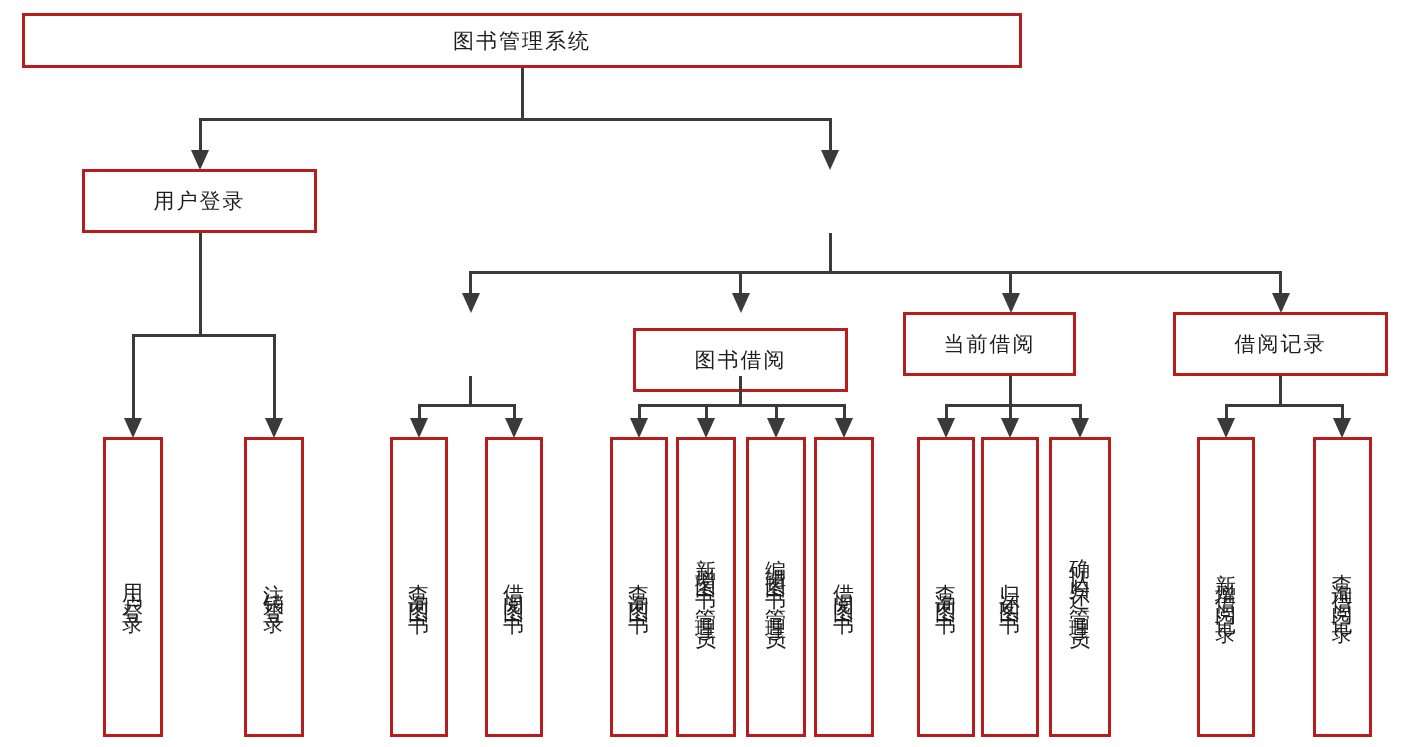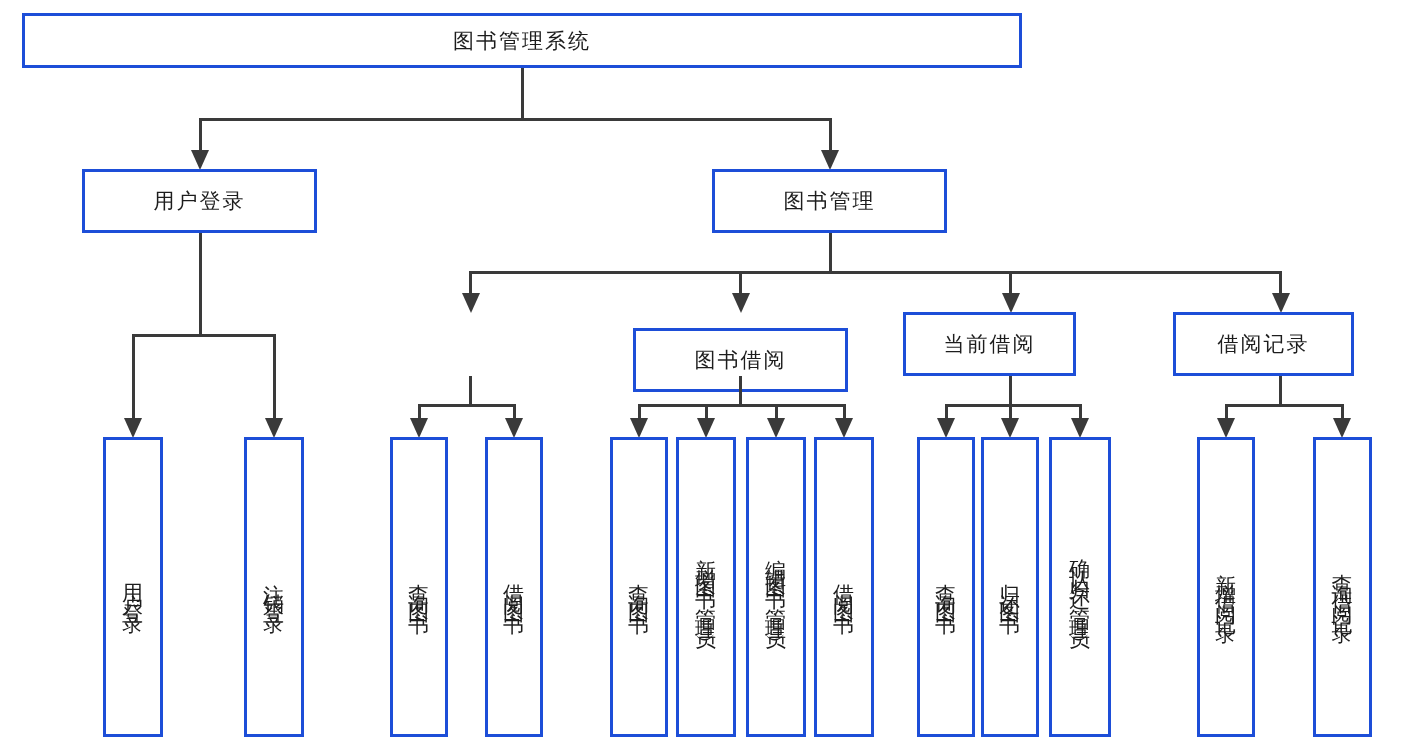--- a/index.html
+++ b/index.html
@@ -1,21 +1,21 @@
 <!DOCTYPE html>
 <html><head>
 <meta charset="utf-8">
 <style>
   * { margin:0; padding:0; box-sizing:border-box; }
   html,body { background:#ffffff; }
   body { font-family:"Liberation Sans","DejaVu Sans",sans-serif; }
   .canvas { position:relative; width:1405px; height:747px; background:#ffffff; overflow:hidden; }
 
   .box {
-    position:absolute; background:#ffffff; border:3px solid #1d4ed8;
+    position:absolute; background:#ffffff; border:3px solid #b91c1c;
     display:flex; align-items:center; justify-content:center;
   }
   .box .label {
     color:#1d1d1d; font-size:21px; letter-spacing:2px; white-space:nowrap;
   }
   .leaf .label {
     writing-mode:vertical-rl; text-orientation:mixed;
     letter-spacing:10px; line-height:1; white-space:normal;
   }
 
@@ -45,23 +45,20 @@
   <div class="vl" style="left:520.5px; top:68px; height:53px;"></div>
   <div class="hl" style="left:198.5px; top:118px; width:633px;"></div>
   <div class="vl" style="left:198.5px; top:118px; height:36px;"></div>
   <div class="arrow" style="left:191px; top:150px;"></div>
   <div class="vl" style="left:828.5px; top:118px; height:36px;"></div>
   <div class="arrow" style="left:821px; top:150px;"></div>
 
   <div class="box" style="left:82px; top:169px; width:235px; height:64px;">
     <span class="label">用户登录</span>
   </div>
-  <div class="box" style="left:712px; top:169px; width:235px; height:64px;">
-    <span class="label">图书管理</span>
-  </div>
 
   <div class="vl" style="left:198.5px; top:233px; height:103px;"></div>
   <div class="hl" style="left:131.5px; top:334px; width:144px;"></div>
   <div class="vl" style="left:131.5px; top:334px; height:86px;"></div>
   <div class="arrow" style="left:124px; top:418px;"></div>
   <div class="vl" style="left:272.5px; top:334px; height:86px;"></div>
   <div class="arrow" style="left:265px; top:418px;"></div>
 
   <div class="vl" style="left:828.5px; top:233px; height:41px;"></div>
   <div class="hl" style="left:469px; top:271px; width:813px;"></div>
@@ -73,21 +70,21 @@
   <div class="arrow" style="left:1001.5px; top:293px;"></div>
   <div class="vl" style="left:1279px; top:271px; height:24px;"></div>
   <div class="arrow" style="left:1271.5px; top:293px;"></div>
 
   <div class="box" style="left:633px; top:328px; width:215px; height:64px;">
     <span class="label">图书借阅</span>
   </div>
   <div class="box" style="left:903px; top:312px; width:173px; height:64px;">
     <span class="label">当前借阅</span>
   </div>
-  <div class="box" style="left:1173px; top:312px; width:181px; height:64px;">
+  <div class="box" style="left:1173px; top:312px; width:215px; height:64px;">
     <span class="label">借阅记录</span>
   </div>
 
   <div class="vl" style="left:469px; top:376px; height:31px;"></div>
   <div class="hl" style="left:417.5px; top:404px; width:98px;"></div>
   <div class="vl" style="left:417.5px; top:404px; height:18px;"></div>
   <div class="arrow" style="left:410px; top:418px;"></div>
   <div class="vl" style="left:512.5px; top:404px; height:18px;"></div>
   <div class="arrow" style="left:505px; top:418px;"></div>
 

